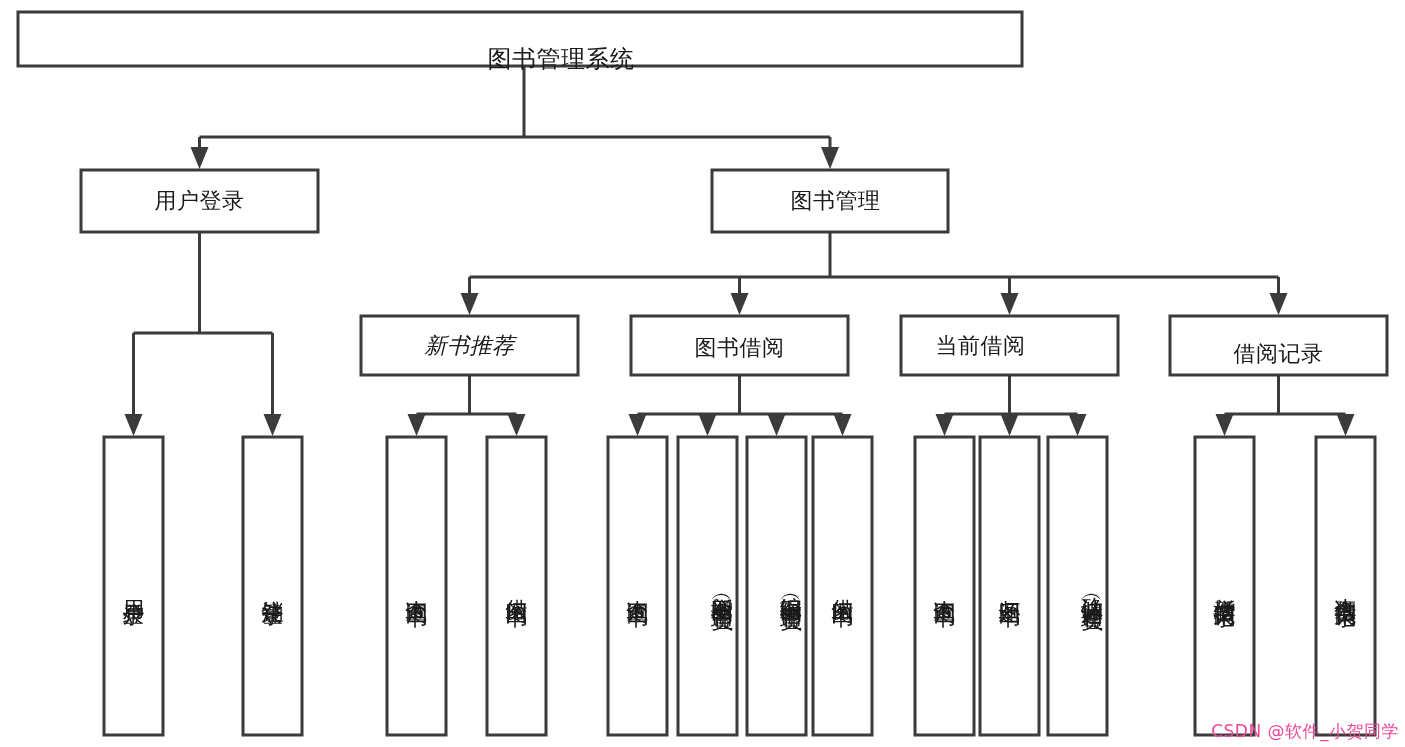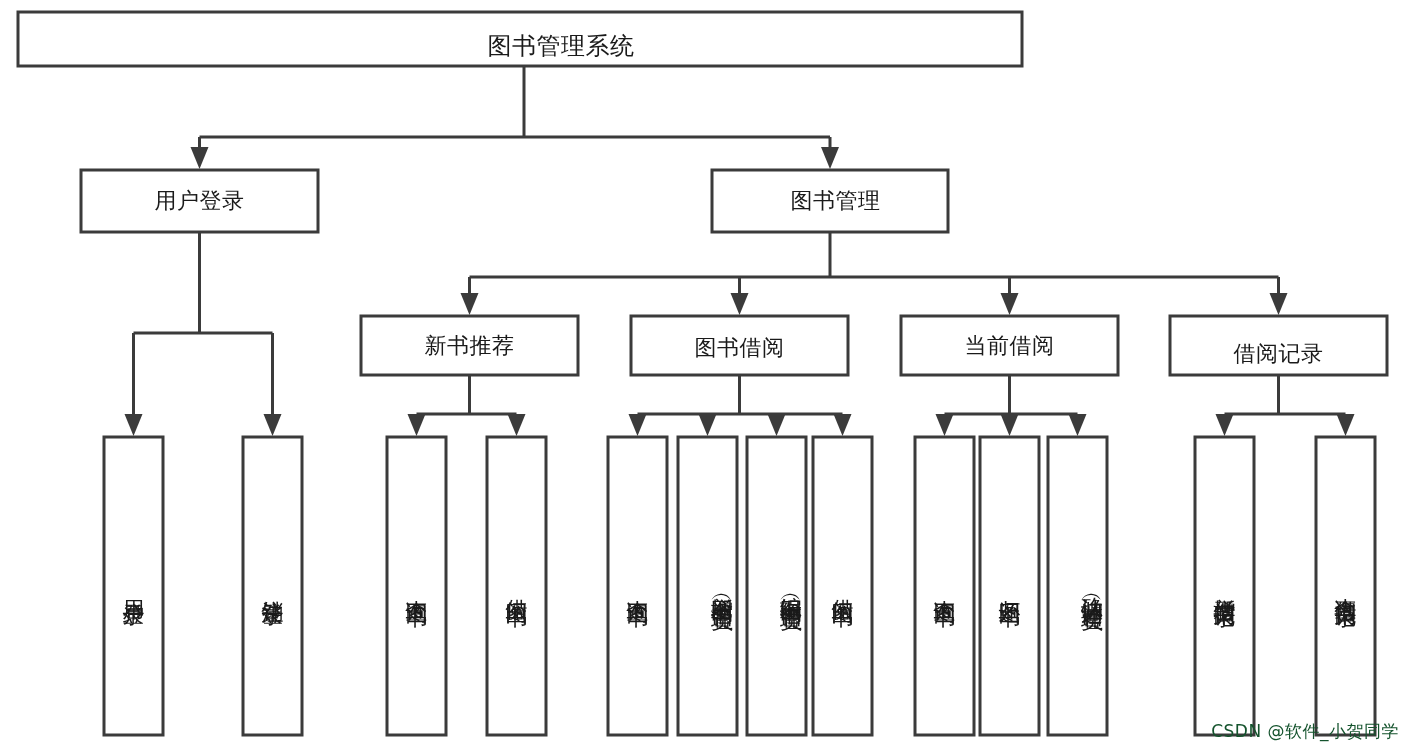--- a/index.html
+++ b/index.html
@@ -71,21 +71,21 @@
     padding-top: 0;
   }
   .root-label {
     font-size: 24px;
   }
   .watermark {
     position: absolute;
     right: 6px;
     bottom: 4px;
     font-size: 17px;
-    color: #14532d;
+    color: #ec4899;
     letter-spacing: 0.5px;
     white-space: nowrap;
   }
 </style>
 </head>
 <body>
 
 <div id="diagram-root">
 
   <svg class="diagram-canvas" viewBox="0 0 1405 747">
@@ -161,26 +161,26 @@
         <path d="M1278.5 375 L1278.5 414" class="connector"></path>
         <path d="M1224.5 414 L1345.5 414" class="connector"></path>
         <path d="M1224.5 414 L1224.5 417" class="connector"></path>
         <polygon points="1215.5,414 1233.5,414 1224.5,436" class="arrow-head"></polygon>
         <path d="M1345.5 414 L1345.5 417" class="connector"></path>
         <polygon points="1336.5,414 1354.5,414 1345.5,436" class="arrow-head"></polygon>
       </g>
   </svg>
 
   <div id="labels-layer">
-      <div class="node-label-h root-label" style="left: 18px; top: 12px; width: 1004px; height: 68px; padding-left: 41px;">图书管理系统</div>
+      <div class="node-label-h root-label" style="left: 18px; top: 25px; width: 1004px; height: 68px; padding-left: 41px;">图书管理系统</div>
       <div class="node-label-h" style="left: 81px; top: 170px; width: 237px; height: 62px;">用户登录</div>
       <div class="node-label-h" style="left: 712px; top: 170px; width: 247px; height: 62px;">图书管理</div>
-      <div class="node-label-h" style="left: 361px; top: 316px; width: 217px; height: 59px;">新书推荐</div>
+      <div class="node-label-h" style="left: 361px; top: 316px; width: 217px; height: 59px; font-style: italic;">新书推荐</div>
       <div class="node-label-h" style="left: 631px; top: 316px; width: 217px; height: 63px;">图书借阅</div>
-      <div class="node-label-h" style="left: 901px; top: 316px; width: 217px; height: 59px;">当前借阅</div>
+      <div class="node-label-h" style="left: 872px; top: 316px; width: 217px; height: 59px;">当前借阅</div>
       <div class="node-label-h" style="left: 1170px; top: 324px; width: 217px; height: 59px;">借阅记录</div>
       <div class="node-label-v centered" style="left: 104px; top: 437px; width: 59px; height: 298px;">用户登录</div>
       <div class="node-label-v centered" style="left: 243px; top: 437px; width: 59px; height: 298px;">注销登录</div>
       <div class="node-label-v centered" style="left: 387px; top: 437px; width: 59px; height: 298px;">查询图书</div>
       <div class="node-label-v centered" style="left: 487px; top: 437px; width: 59px; height: 298px;">借阅图书</div>
       <div class="node-label-v centered" style="left: 608px; top: 437px; width: 59px; height: 298px;">查询图书</div>
       <div class="node-label-v" style="left: 678px; top: 437px; width: 59px; height: 298px;">新增图书（管理员）</div>
       <div class="node-label-v" style="left: 747px; top: 437px; width: 59px; height: 298px;">编辑图书（管理员）</div>
       <div class="node-label-v centered" style="left: 813px; top: 437px; width: 59px; height: 298px;">借阅图书</div>
       <div class="node-label-v centered" style="left: 915px; top: 437px; width: 59px; height: 298px;">查询图书</div>

